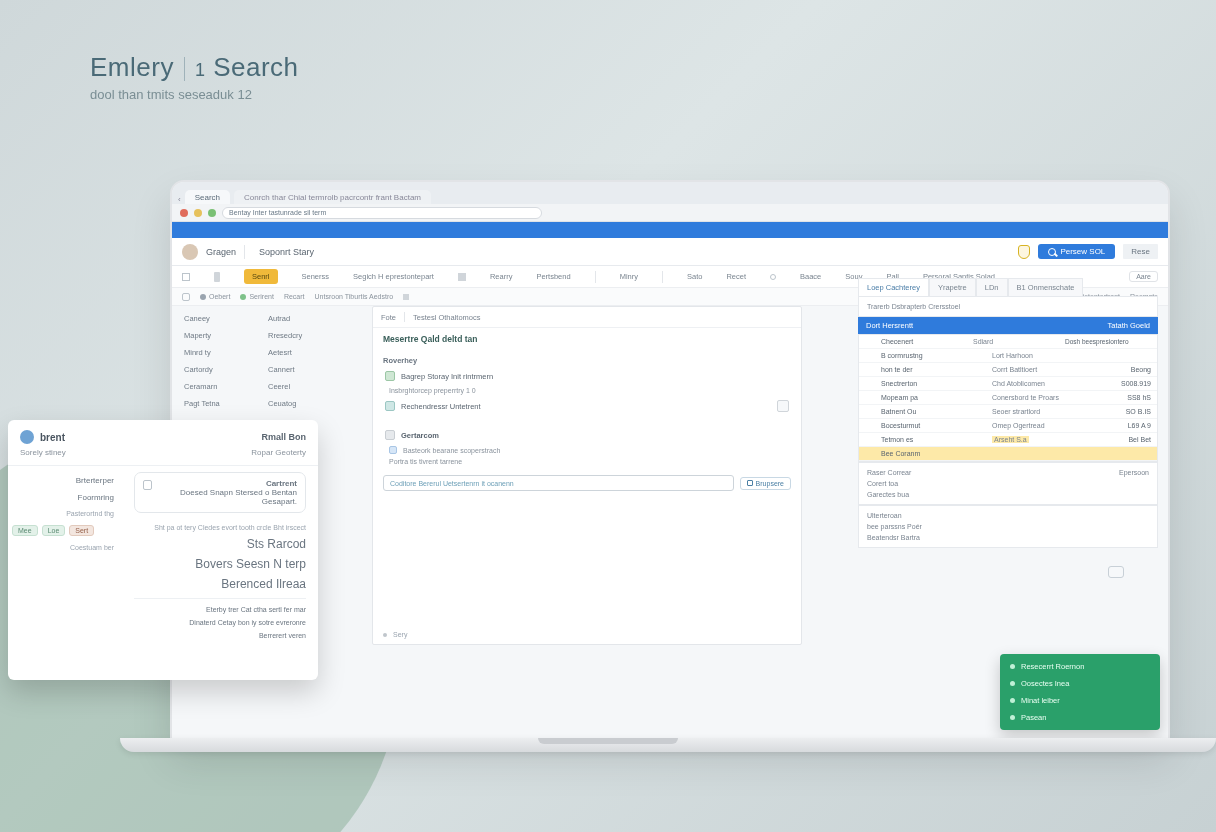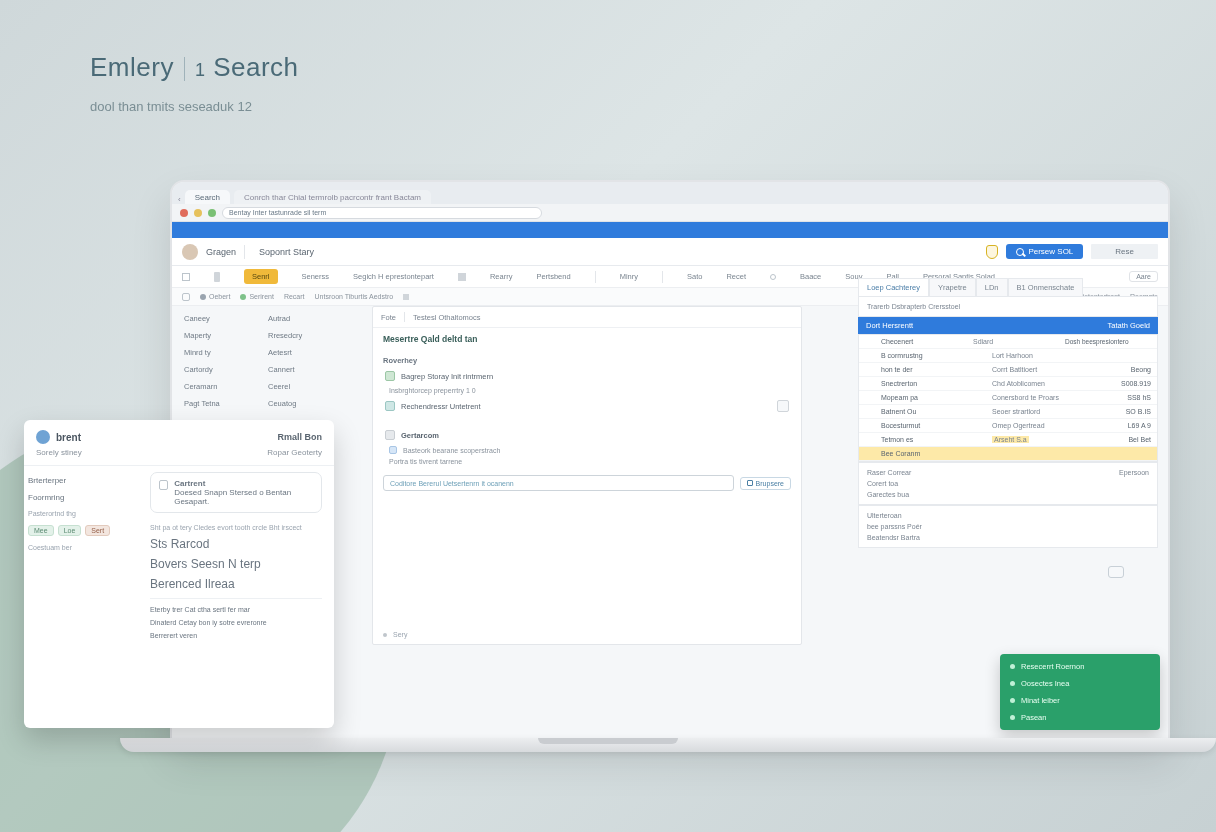--- a/index.html
+++ b/index.html
@@ -9,21 +9,21 @@
     position: relative; overflow: hidden;
   }
   .bg-hill { position:absolute; left:-100px; top:420px; width:500px; height:500px; background:#8fb39e; border-radius:50%; opacity:.55; }
 
   
   .hero {
     position:absolute; left:90px; top:52px;
   }
   .hero h1 { font-size:26px; font-weight:500; color:#4a6a77; letter-spacing:.5px; }
   .hero .sep { display:inline-block; width:1px; height:24px; background:#9fb2b9; margin:0 10px; transform:translateY(5px);}
-  .hero p { font-size:13px; color:#7a8e94; margin-top:16px;}
+  .hero p { font-size:13px; color:#7a8e94; margin-top:4px;}
 
   
   .laptop {
     position:absolute; left:170px; top:180px; width:1000px; height:560px;
     background:#f3f5f7; border:2px solid #e2e4e7; border-radius:14px 14px 0 0;
     box-shadow: 0 20px 40px rgba(0,0,0,.12);
     overflow:hidden;
   }
   .laptop-base {
     position:absolute; left:120px; top:738px; width:1096px; height:14px;
@@ -45,21 +45,21 @@
 
   
   .app-header { height:28px; display:flex; align-items:center; padding:0 10px; gap:8px; background:#fff; border-bottom:1px solid #e7eaee;}
   .avatar { width:16px; height:16px; border-radius:50%; background:#d9c7b4; }
   .app-header .title { font-size:9px; color:#5a6570; }
   .app-header .flex { flex:1; }
   .bell { width:12px; height:14px; border:1px solid #d7b323; border-radius:3px 3px 6px 6px; background:#fdf6df;}
   .primary-btn { background:#2f7bdc; color:#fff; font-size:8px; padding:3px 10px; border-radius:3px; display:flex; gap:4px; align-items:center;}
   .primary-btn .mag { width:8px;height:8px;border:1.5px solid #fff;border-radius:50%;position:relative;}
   .primary-btn .mag::after{content:"";position:absolute;width:4px;height:1.5px;background:#fff;right:-3px;bottom:-1px;transform:rotate(45deg);}
-  .gray-btn { background:#eef1f4; color:#6a7580; font-size:8px; padding:3px 24px; border-radius:1px;}
+  .gray-btn { background:#eef1f4; color:#6a7580; font-size:8px; padding:3px 8px; border-radius:1px;}
 
   
   .ribbon { height:22px; background:#fff; border-bottom:1px solid #eceef1; display:flex; align-items:center; gap:24px; padding:0 10px;}
   .ribbon .yellow { background:#f0b93a; color:#5a4a10; font-size:7.5px; padding:3px 8px; border-radius:3px;}
   .ribbon .item { font-size:7.5px; color:#7a8590;}
   .ribbon .sep { width:1px; height:12px; background:#e3e6ea;}
   .ribbon .pill { border:1px solid #e0e3e7; font-size:7px; color:#7a8590; padding:1px 6px; border-radius:3px;}
   .ribbon .right { margin-left:auto; display:flex; gap:6px; align-items:center;}
 
   
@@ -112,23 +112,24 @@
   .rsection { background:#fff; border:1px solid #e6e9ed; padding:4px 8px; font-size:7px; color:#7a8490;}
   .rsection .line{display:flex; justify-content:space-between; padding:2px 0;}
 
   
   .popover { position:absolute; right:8px; bottom:8px; width:160px; background:#2aa06a; border-radius:4px; padding:4px 0; box-shadow:0 6px 16px rgba(0,0,0,.2);}
   .popover .pi { display:flex; gap:6px; align-items:center; padding:4px 10px; font-size:7.5px; color:#eafff3;}
   .popover .pi .d{width:5px;height:5px;border-radius:50%;background:#bff0d6;}
 
   
   .floatwin {
-    position:absolute; left:24px; top:420px; width:310px; height:308px;
+    position:absolute; left:8px; top:420px; width:310px; height:260px;
     background:#fff; border-radius:6px; box-shadow:0 12px 28px rgba(0,0,0,.18);
     overflow:hidden;
+    text-align:right;
   }
   .floatwin .fh { padding:10px 12px 4px; display:flex; align-items:center; gap:6px;}
   .floatwin .fh .logo{width:14px;height:14px;border-radius:50%;background:#6fa3d4;}
   .floatwin .fh .title{font-size:10px;color:#4a5560;font-weight:600;}
   .floatwin .fh .spacer{flex:1;}
   .floatwin .fh .sec{font-size:9px;color:#5a6570;font-weight:600;}
   .floatwin .sub{font-size:8px;color:#8a939d; padding:0 12px 8px; display:flex; gap:24px;}
   .floatwin .divider{height:1px;background:#edf0f3;margin:0 0 6px;}
   .floatwin .side{float:left;width:110px;padding:0 4px;}
   .floatwin .side .srow{font-size:8px;color:#6a7580;padding:4px 0;}

